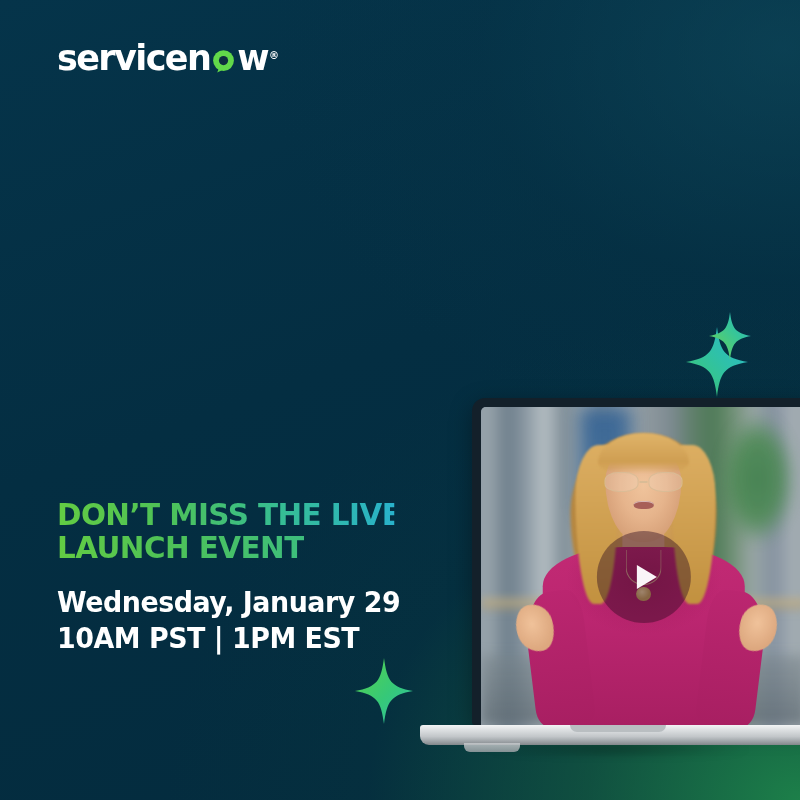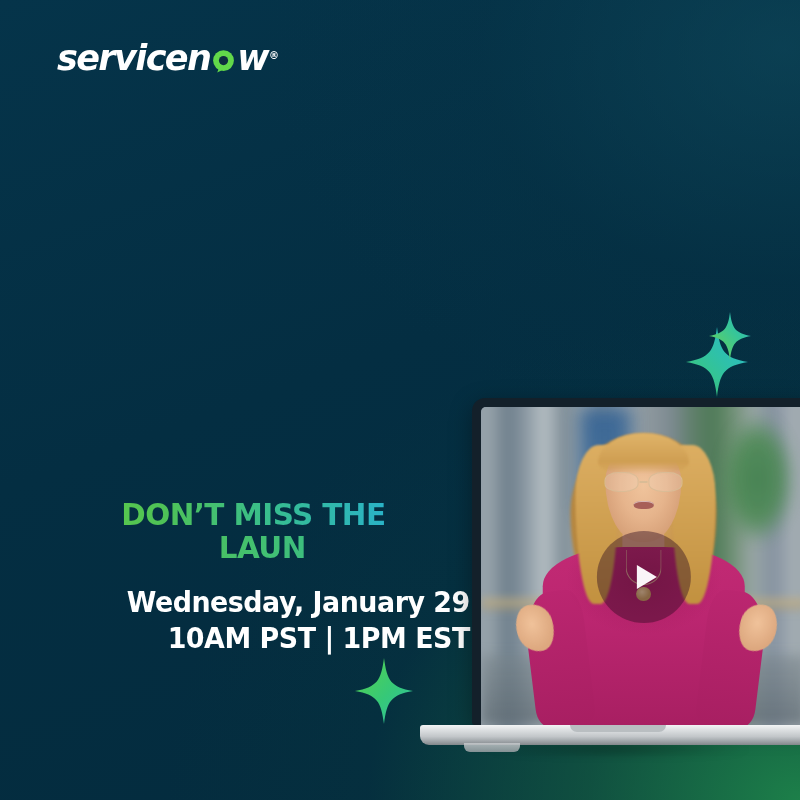--- a/index.html
+++ b/index.html
@@ -20,21 +20,20 @@
       radial-gradient(120% 95% at 100% 100%, rgba(30,132,74,0.95) 0%, rgba(26,110,66,0.55) 22%, rgba(12,70,62,0.12) 45%, rgba(0,0,0,0) 66%),
       radial-gradient(90% 70% at 98% 6%, rgba(16,76,94,0.55) 0%, rgba(8,56,74,0.20) 42%, rgba(0,0,0,0) 72%),
       linear-gradient(160deg, #05344a 0%, #042e42 45%, #042b3d 100%);
   }
 
   
   .logo {
     position:absolute; left:57px; top:40px;
     display:flex; align-items:flex-end;
     height:36px;
-    font-style:italic;
   }
   .logo-text {
     font-family:"DejaVu Sans", sans-serif;
     font-size:35px;
     font-weight:700;
     letter-spacing:-1.6px;
     color:#ffffff;
     line-height:1;
     display:flex; align-items:center;
   }
@@ -77,21 +76,20 @@
     background-clip:text;
     color:transparent;
     -webkit-text-fill-color:transparent;
   }
   .hl-white { color:#ffffff; }
 
   
   .event {
     position:absolute; left:57px; top:498px;
     width:430px;
-    text-align:right;
   }
   .ev-kicker {
     font-family:"DejaVu Sans", sans-serif;
     font-weight:700;
     font-size:31px;
     line-height:1.05;
     letter-spacing:-0.6px;
     transform:scaleX(0.95);
     transform-origin:left center;
     white-space:nowrap;

